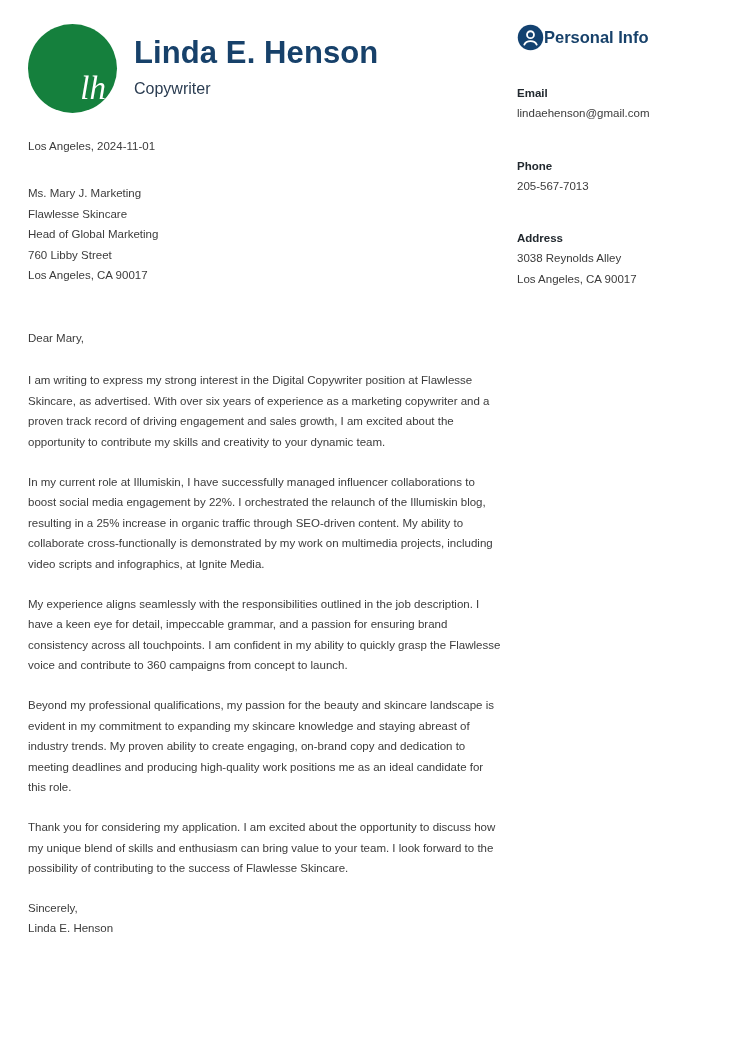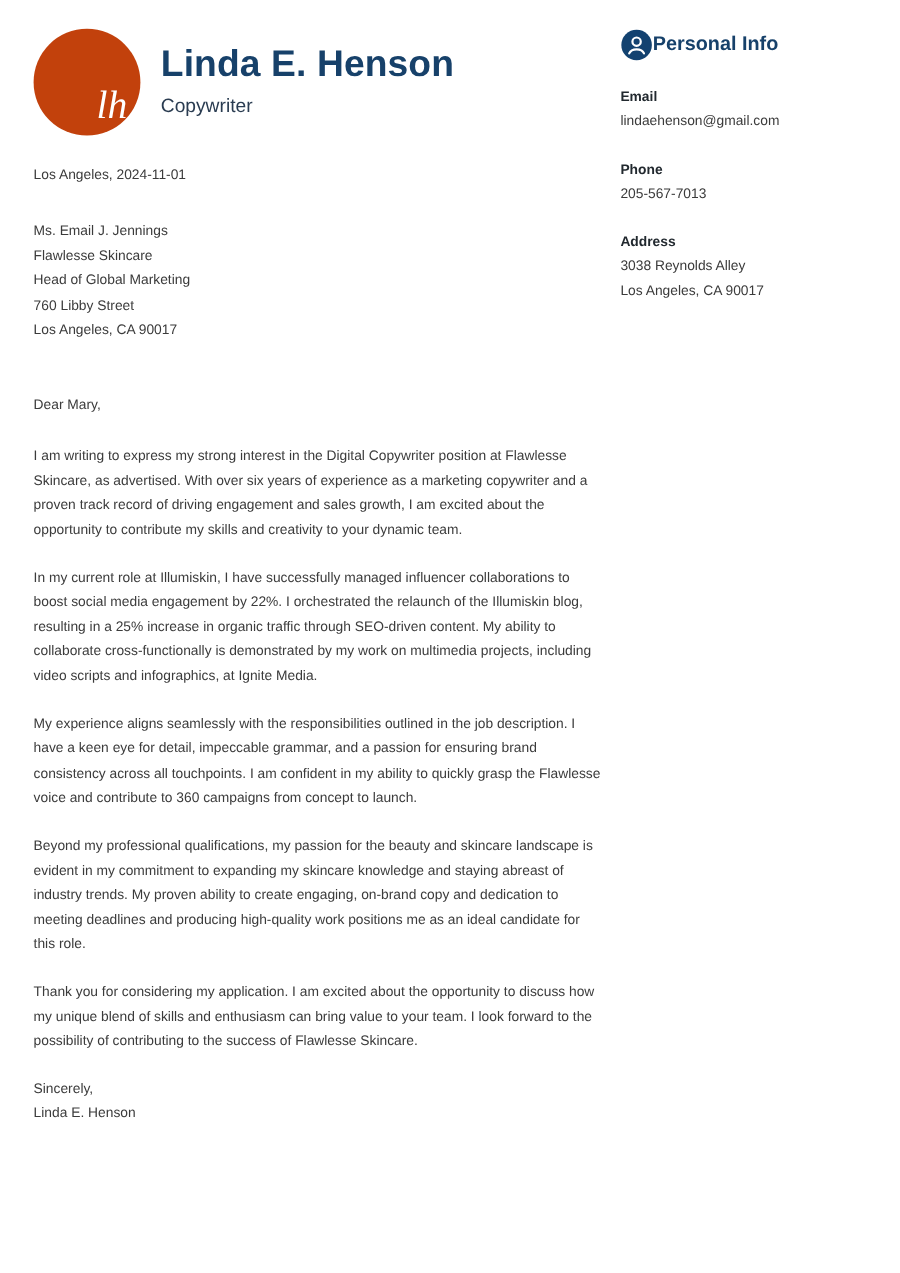--- a/index.html
+++ b/index.html
@@ -28,21 +28,21 @@
     position: absolute;
     left: 28px;
     top: 24px;
     display: flex;
     align-items: center;
   }
   .monogram {
     width: 89px;
     height: 89px;
     border-radius: 50%;
-    background: #c2410c;
+    background: #15803d;
     position: relative;
     flex: 0 0 auto;
   }
   .monogram-text {
     position: absolute;
     right: 11px;
     bottom: 8px;
     color: #ffffff;
     font-family: "Liberation Serif", serif;
     font-style: italic;
@@ -132,21 +132,21 @@
     flex: 0 0 auto;
     display: block;
   }
   .sidebar-title {
     font-size: 16.5px;
     font-weight: bold;
     color: #17416a;
     line-height: 1.1;
   }
   .contact-group {
-    margin-top: 20px;
+    margin-top: 32px;
   }
   .contact-label {
     font-size: 11.5px;
     font-weight: bold;
     color: #22292f;
     line-height: 20px;
   }
   .contact-value {
     font-size: 11.5px;
     color: #3b3b3b;
@@ -165,21 +165,21 @@
     <div class="header-text">
       <div class="name">Linda E. Henson</div>
       <div class="job-title">Copywriter</div>
     </div>
   </div>
 
   <div class="letter">
     <div class="date-line">Los Angeles, 2024-11-01</div>
 
     <div class="recipient">
-      <div>Ms. Email J. Jennings</div>
+      <div>Ms. Mary J. Marketing</div>
       <div>Flawlesse Skincare</div>
       <div>Head of Global Marketing</div>
       <div>760 Libby Street</div>
       <div>Los Angeles, CA 90017</div>
     </div>
 
     <div class="salutation">Dear Mary,</div>
 
     <div class="body-paragraphs">
       <p>I am writing to express my strong interest in the Digital Copywriter position at Flawlesse Skincare, as advertised. With over six years of experience as a marketing copywriter and a proven track record of driving engagement and sales growth, I am excited about the opportunity to contribute my skills and creativity to your dynamic team.</p>

